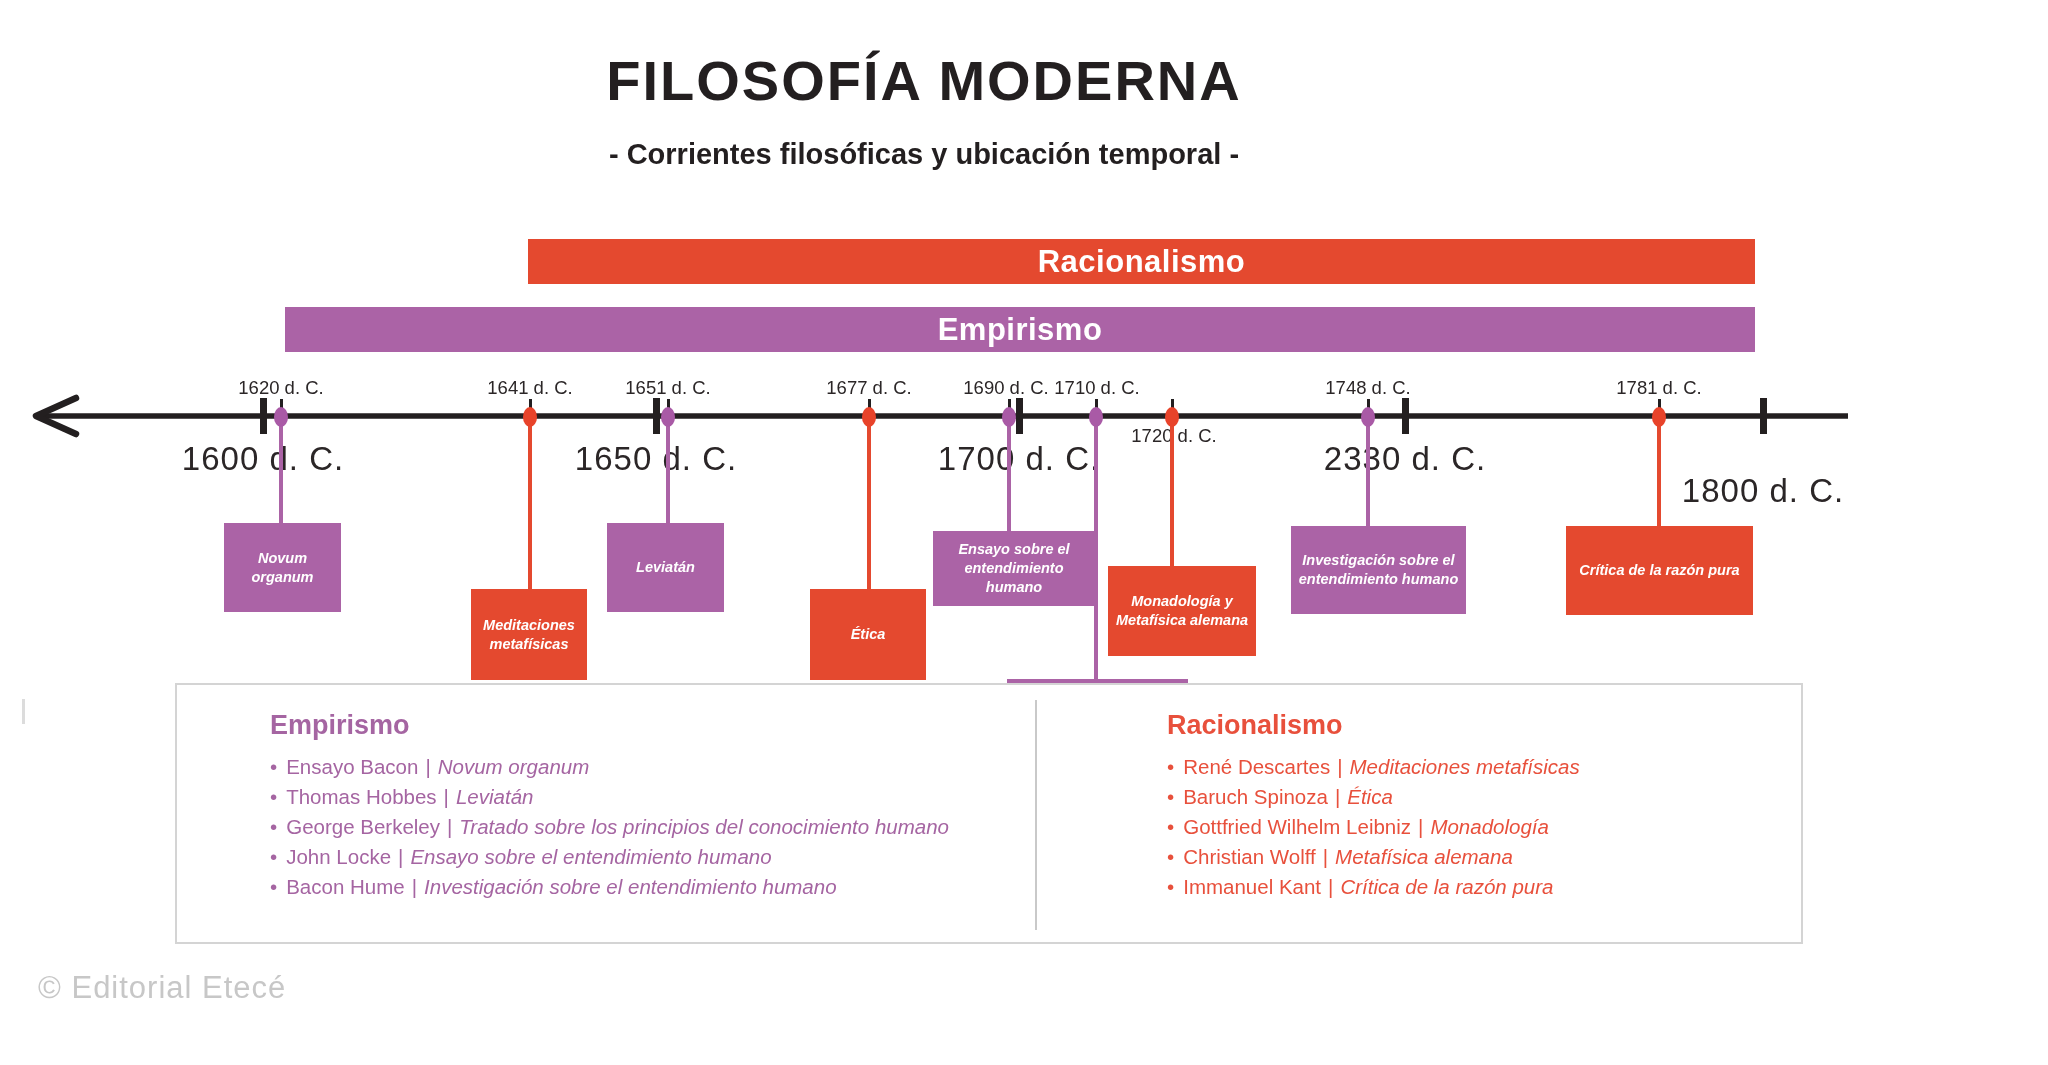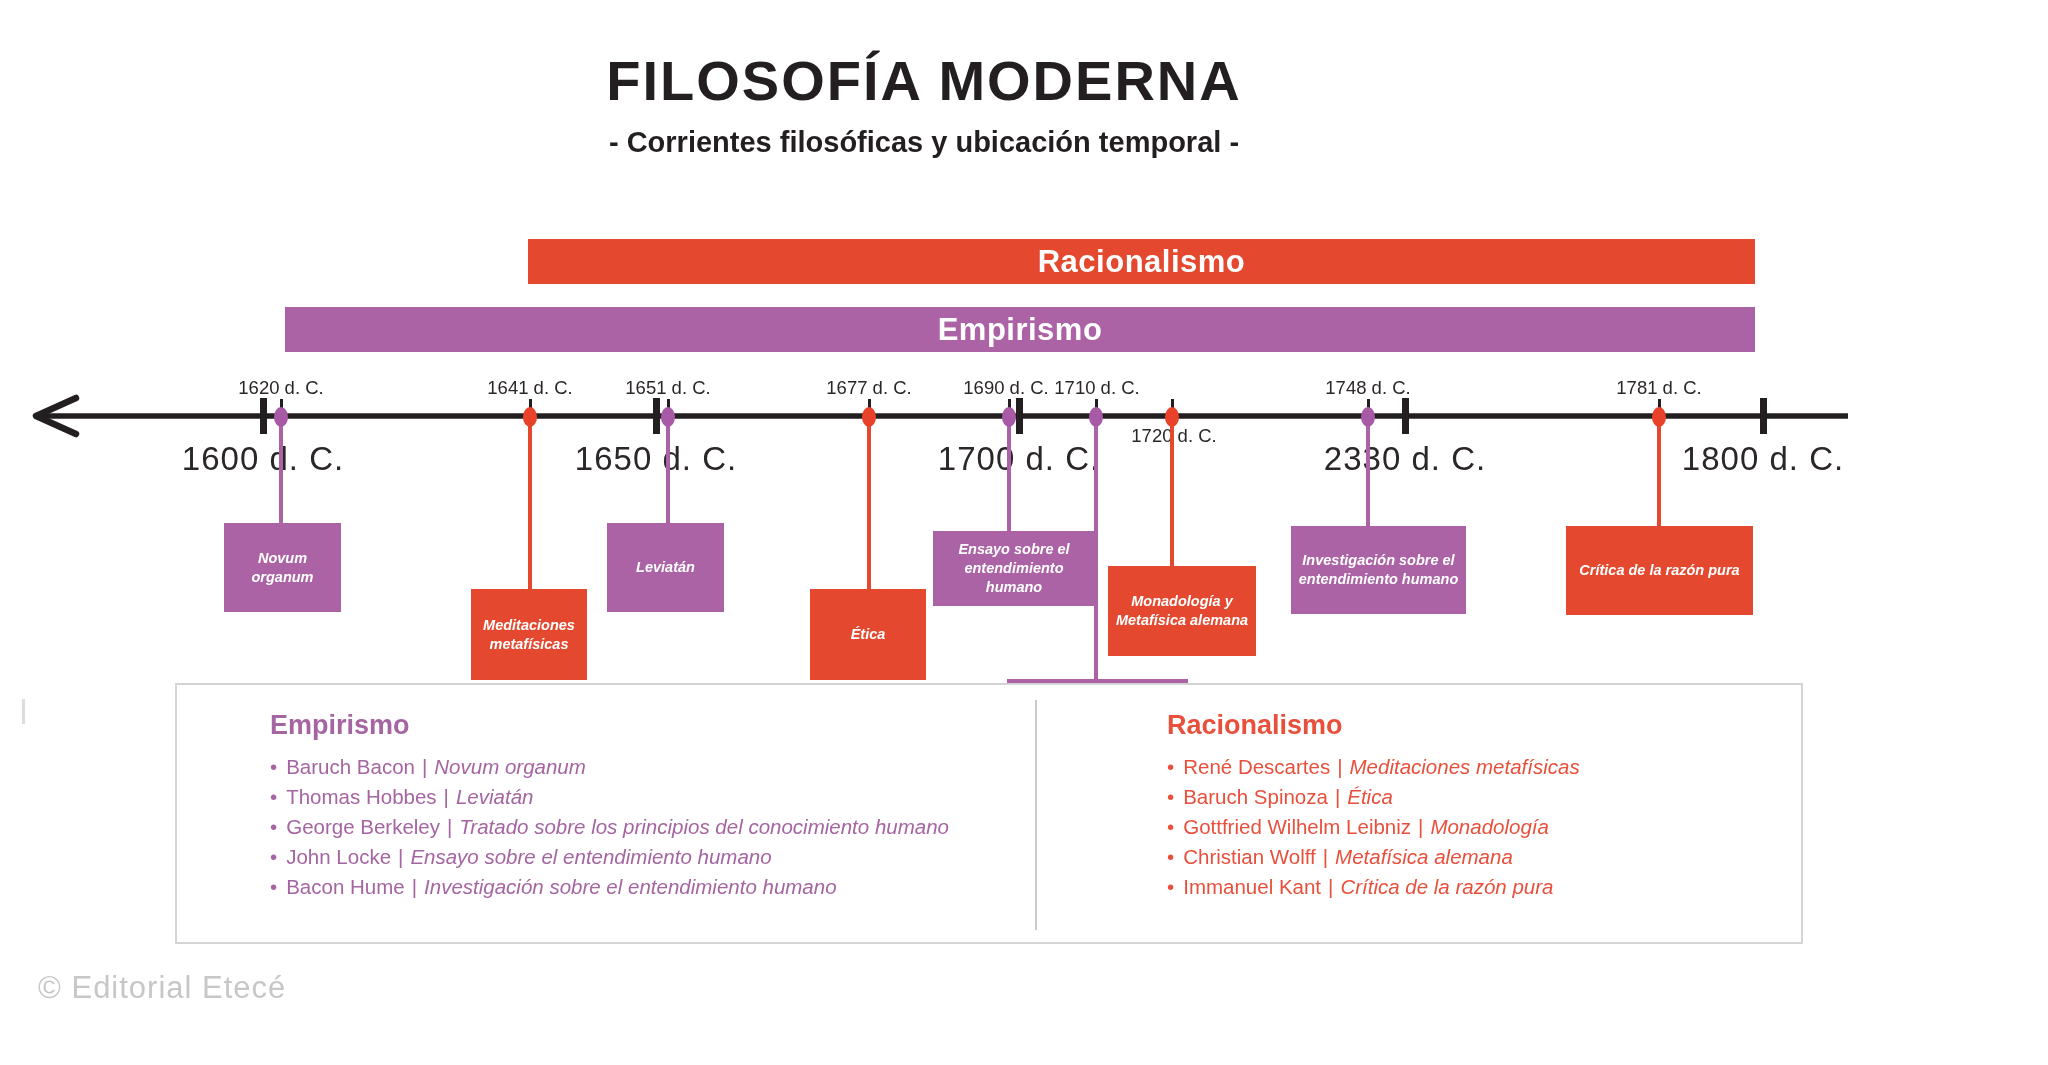--- a/index.html
+++ b/index.html
@@ -3,21 +3,21 @@
 <meta charset="utf-8">
 <style>
   html,body{margin:0;padding:0;background:#fff;}
   body{font-family:"Liberation Sans",sans-serif;color:#231f20;}
   #canvas{position:relative;width:1848px;height:1065px;background:#ffffff;overflow:hidden;}
   .abs{position:absolute;}
 
   
   .title{left:0;top:48px;width:100%;text-align:center;font-size:56px;font-weight:bold;
          letter-spacing:2px;color:#231f20;}
-  .subtitle{left:0;top:126px;width:100%;text-align:center;font-size:29px;font-weight:bold;color:#231f20;}
+  .subtitle{left:0;top:138px;width:100%;text-align:center;font-size:29px;font-weight:bold;color:#231f20;}
 
   
   .bar{display:flex;align-items:center;justify-content:center;color:#fff;
        font-size:31px;font-weight:bold;letter-spacing:.5px;}
   .bar.rac{left:528px;top:239px;width:1227px;height:45px;background:#e4492f;}
   .bar.emp{left:285px;top:307px;width:1470px;height:45px;background:#ab63a6;}
 
   
   .tick-major{width:7px;height:36px;top:398px;background:#231f20;}
   .tick-minor{width:3px;height:12px;top:399px;background:#231f20;}
@@ -73,21 +73,21 @@
   <div class="abs tick-major" style="left:260px;"></div>
   <div class="abs tick-major" style="left:653px;"></div>
   <div class="abs tick-major" style="left:1016px;"></div>
   <div class="abs tick-major" style="left:1402px;"></div>
   <div class="abs tick-major" style="left:1760px;"></div>
 
   <div class="abs axis-label" style="left:143px;">1600 d. C.</div>
   <div class="abs axis-label" style="left:536px;">1650 d. C.</div>
   <div class="abs axis-label" style="left:899px;">1700 d. C.</div>
   <div class="abs axis-label" style="left:1285px;">2330 d. C.</div>
-  <div class="abs axis-label" style="left:1643px;">1800 d. C.</div>
+  <div class="abs axis-label" style="left:1643px;margin-top:32px;">1800 d. C.</div>
 
   <div class="abs year-label" style="left:211px;">1620 d. C.</div>
   <div class="abs year-label" style="left:460px;">1641 d. C.</div>
   <div class="abs year-label" style="left:598px;">1651 d. C.</div>
   <div class="abs year-label" style="left:799px;">1677 d. C.</div>
   <div class="abs year-label" style="left:936px;">1690 d. C.</div>
   <div class="abs year-label" style="left:1027px;">1710 d. C.</div>
   <div class="abs year-label" style="left:1104px;margin-top:48px;">1720 d. C.</div>
   <div class="abs year-label" style="left:1298px;">1748 d. C.</div>
   <div class="abs year-label" style="left:1589px;">1781 d. C.</div>
@@ -130,21 +130,21 @@
   <div class="abs work-box purple" style="left:1007px;top:679px;width:181px;height:95px;">Tratado sobre los principios del conocimiento humano</div>
   <div class="abs work-box red" style="left:1108px;top:566px;width:148px;height:90px;">Monadología y Metafísica alemana</div>
   <div class="abs work-box purple" style="left:1291px;top:526px;width:175px;height:88px;">Investigación sobre el entendimiento humano</div>
   <div class="abs work-box red" style="left:1566px;top:526px;width:187px;height:89px;">Crítica de la razón pura</div>
 
   <div class="abs legend-box"></div>
   <div class="abs legend-divider"></div>
 
   <div class="abs legend-heading emp">Empirismo</div>
   <div class="abs legend-list emp">
-    <div class="legend-row"><span class="bullet">•</span><span class="name">Baruch Bacon</span><span class="sep">|</span><span class="work">Novum organum</span></div>
+    <div class="legend-row"><span class="bullet">•</span><span class="name">Ensayo Bacon</span><span class="sep">|</span><span class="work">Novum organum</span></div>
     <div class="legend-row"><span class="bullet">•</span><span class="name">Thomas Hobbes</span><span class="sep">|</span><span class="work">Leviatán</span></div>
     <div class="legend-row"><span class="bullet">•</span><span class="name">George Berkeley</span><span class="sep">|</span><span class="work">Tratado sobre los principios del conocimiento humano</span></div>
     <div class="legend-row"><span class="bullet">•</span><span class="name">John Locke</span><span class="sep">|</span><span class="work">Ensayo sobre el entendimiento humano</span></div>
     <div class="legend-row"><span class="bullet">•</span><span class="name">Bacon Hume</span><span class="sep">|</span><span class="work">Investigación sobre el entendimiento humano</span></div>
   </div>
 
   <div class="abs legend-heading rac">Racionalismo</div>
   <div class="abs legend-list rac">
     <div class="legend-row"><span class="bullet">•</span><span class="name">René Descartes</span><span class="sep">|</span><span class="work">Meditaciones metafísicas</span></div>
     <div class="legend-row"><span class="bullet">•</span><span class="name">Baruch Spinoza</span><span class="sep">|</span><span class="work">Ética</span></div>

